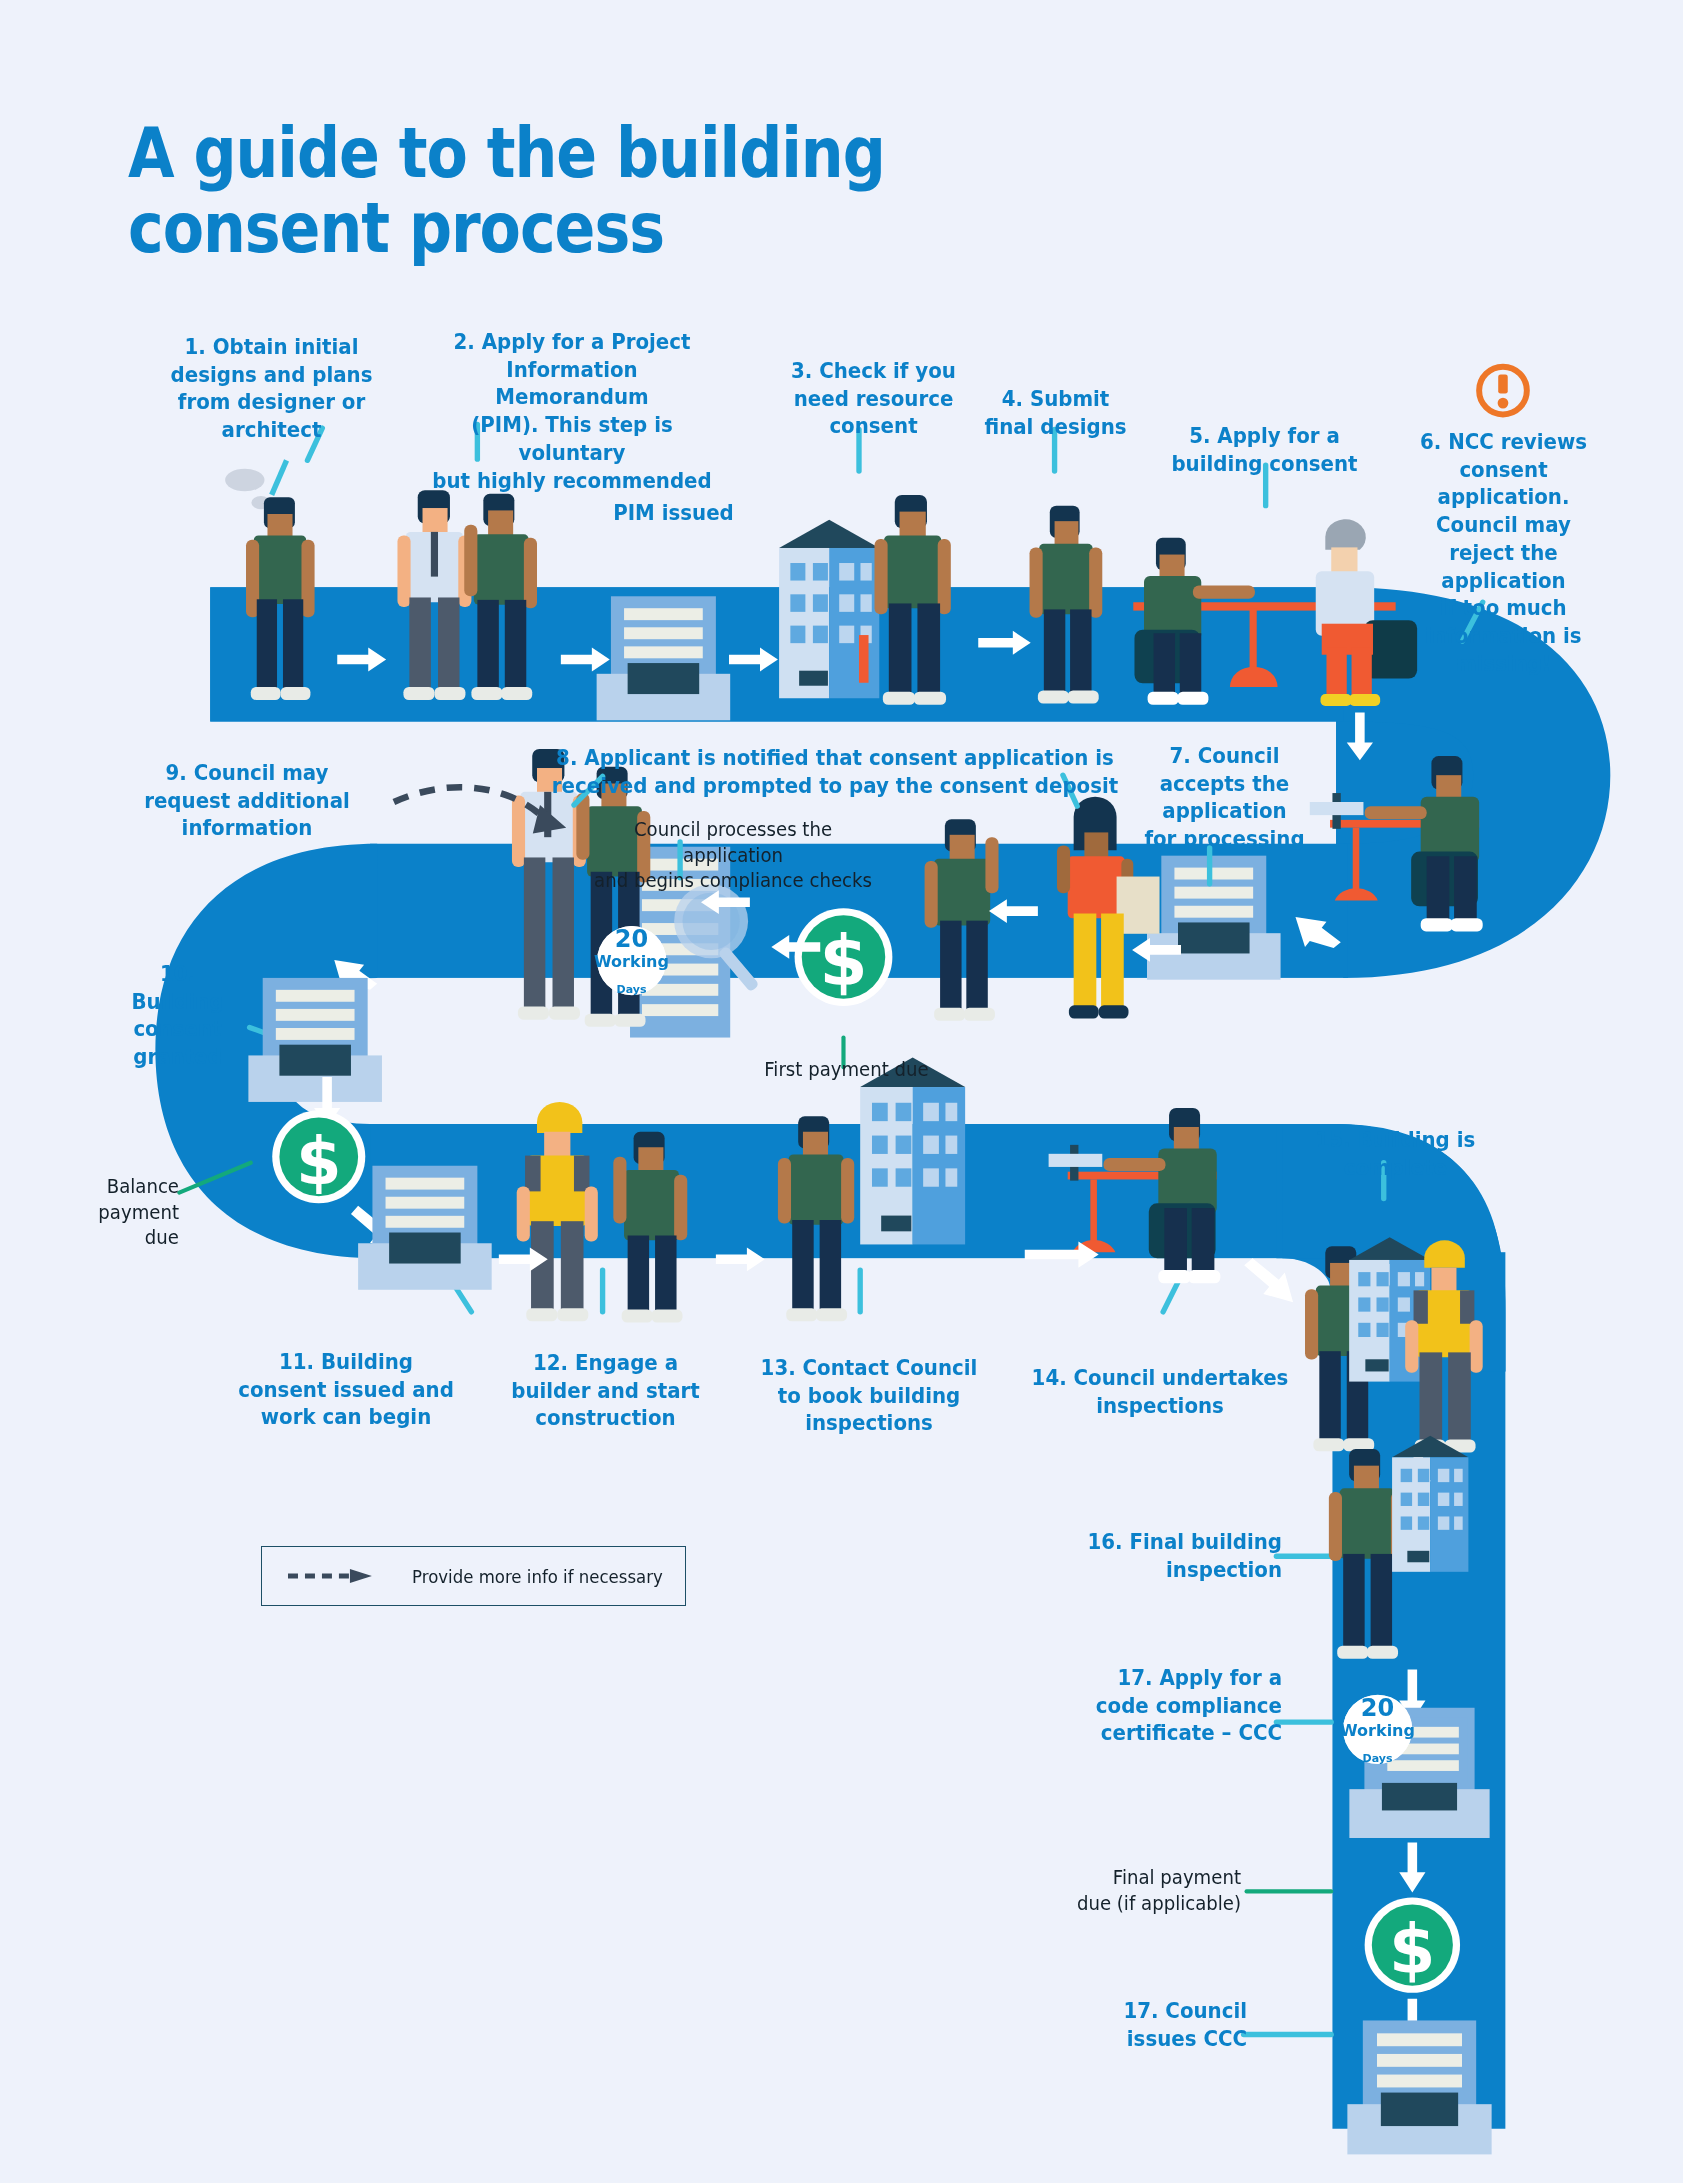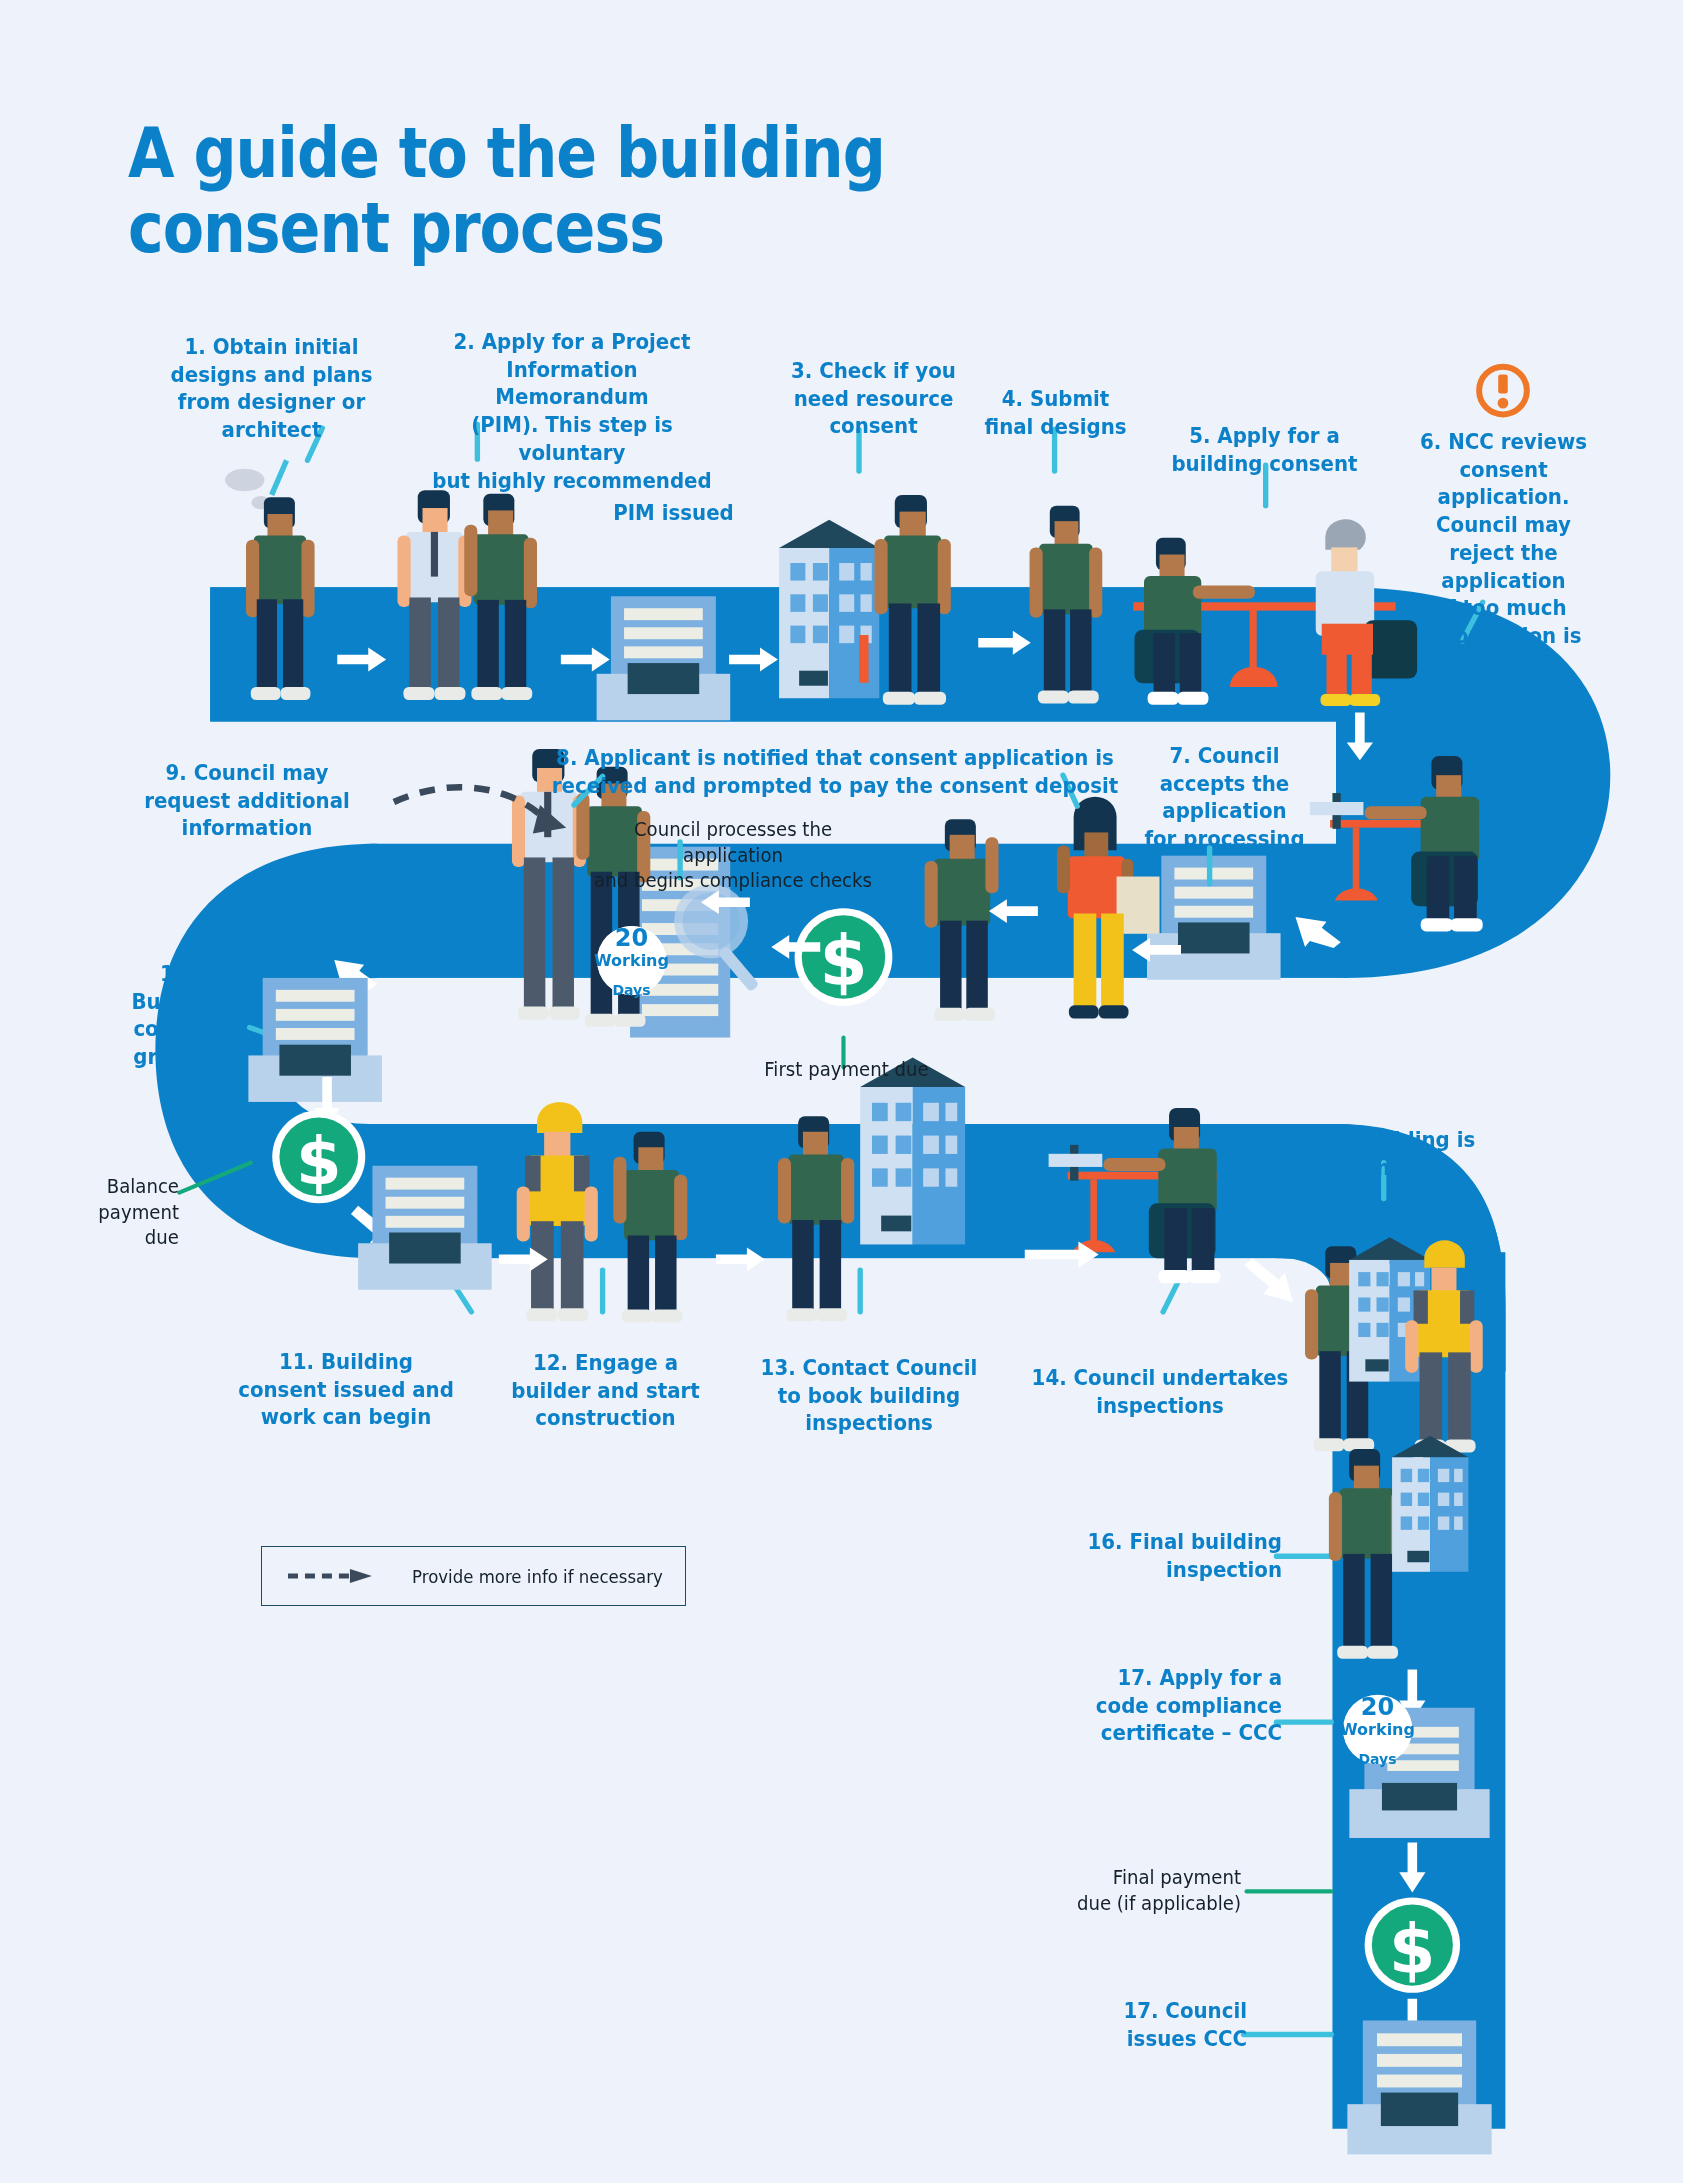--- a/index.html
+++ b/index.html
@@ -59,29 +59,29 @@
     font-size:18px;
     transform:scaleX(0.92);
     transform-origin:left center;
     white-space:nowrap;
   }
   .badge{
     position:absolute;
     background:#ffffff;
     border-radius:50%;
     display:flex;flex-direction:column;
-    align-items:center;justify-content:space-between;
+    align-items:center;justify-content:center;
     color:#0b81c9;
     font-family:"DejaVu Sans", sans-serif;
     font-weight:bold;
     line-height:1;
   }
   .badge .b-num{font-size:24px;}
   .badge .b-l1{font-size:16px;margin-top:3px;}
-  .badge .b-l2{font-size:14px;margin-top:14px;}
+  .badge .b-l2{font-size:11px;margin-top:14px;}
 </style>
 </head>
 <body>
 
 <div id="stage">
 
   <svg class="layer" viewBox="0 0 2823 3661">
     <defs>
 
       <g id="printerIcon">

